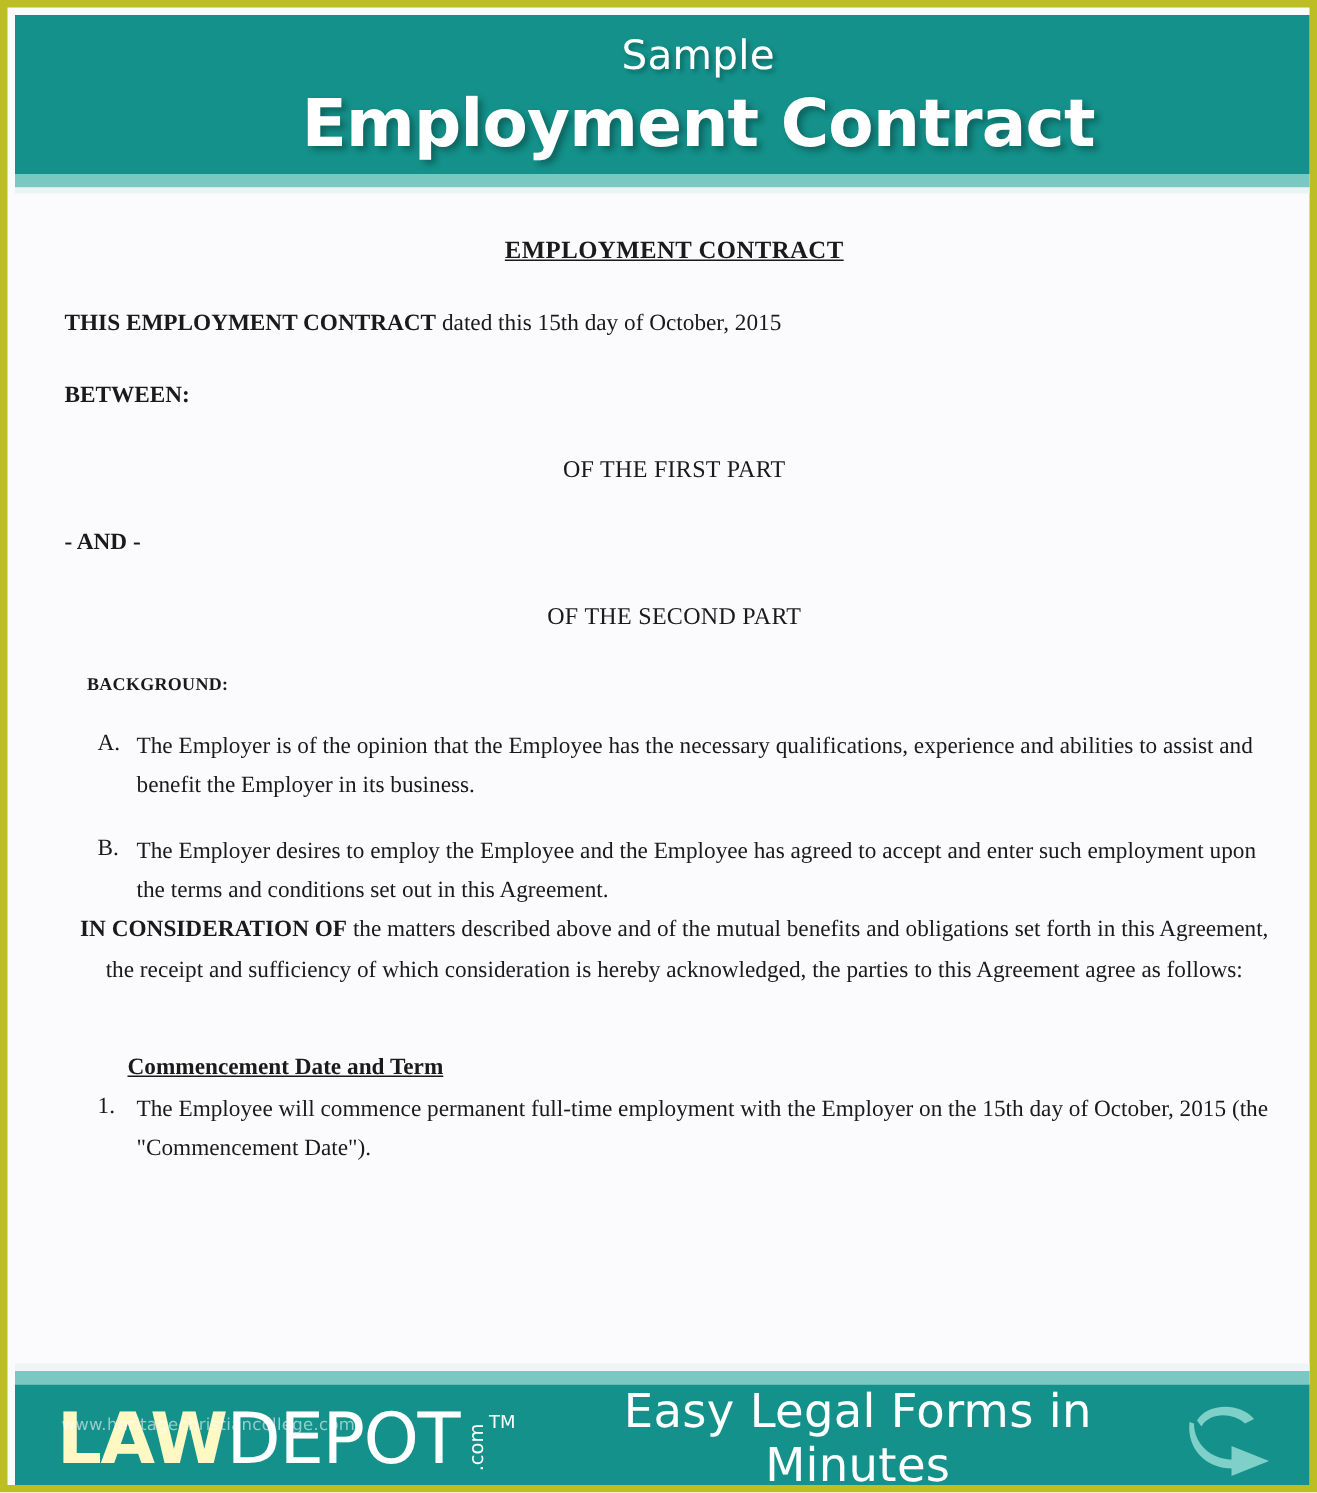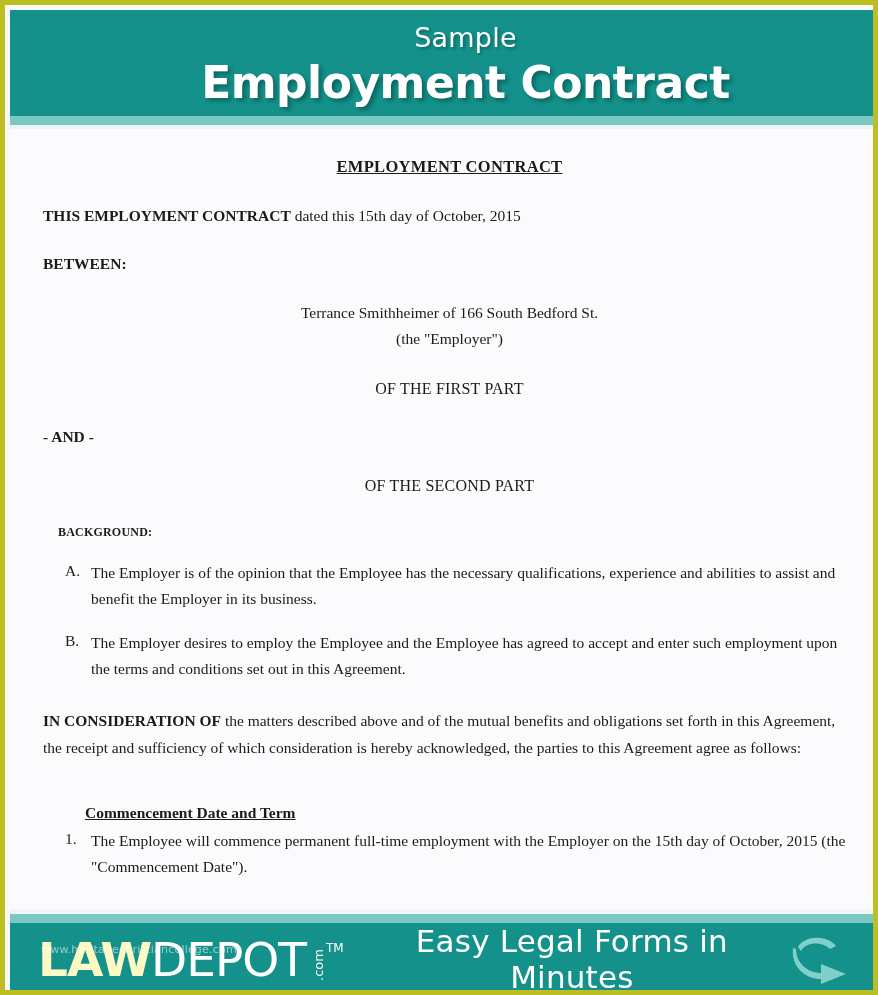--- a/index.html
+++ b/index.html
@@ -124,23 +124,22 @@
   }
   .bg-item .marker {
     width: 26px;
     flex: 0 0 26px;
   }
   .bg-item .body {
     flex: 1 1 auto;
     line-height: 1.68;
   }
   .consideration {
-    margin-top: 26px;
     line-height: 1.72;
-    text-align: left;
+    text-align: center;
   }
   .subhead {
     margin-top: 40px;
     padding-left: 42px;
     font-weight: bold;
     text-decoration: underline;
     font-size: 15.5px;
   }
   .num-item {
     display: flex;
@@ -267,24 +266,20 @@
     <div class="doc-title">EMPLOYMENT CONTRACT</div>
 
     <div class="para">
       <span class="b">THIS EMPLOYMENT CONTRACT</span><span> dated this 15th day of October, 2015</span>
     </div>
 
     <div class="para">
       <span class="b">BETWEEN:</span>
     </div>
 
-    <div class="para party">
-      <span>Terrance Smithheimer of 166 South Bedford St.</span>
-      <span class="line2">(the "Employer")</span>
-    </div>
 
     <div class="para caps-right">OF THE FIRST PART</div>
 
     <div class="para and-line">- AND -</div>
 
 
     <div class="para caps-right">OF THE SECOND PART</div>
 
     <div class="para tight">
       <span class="section-label">BACKGROUND:</span>

